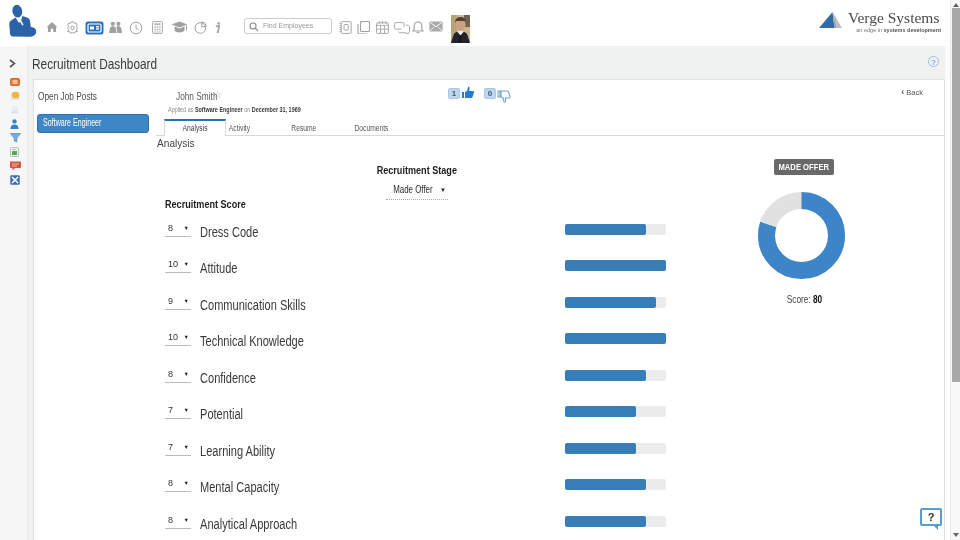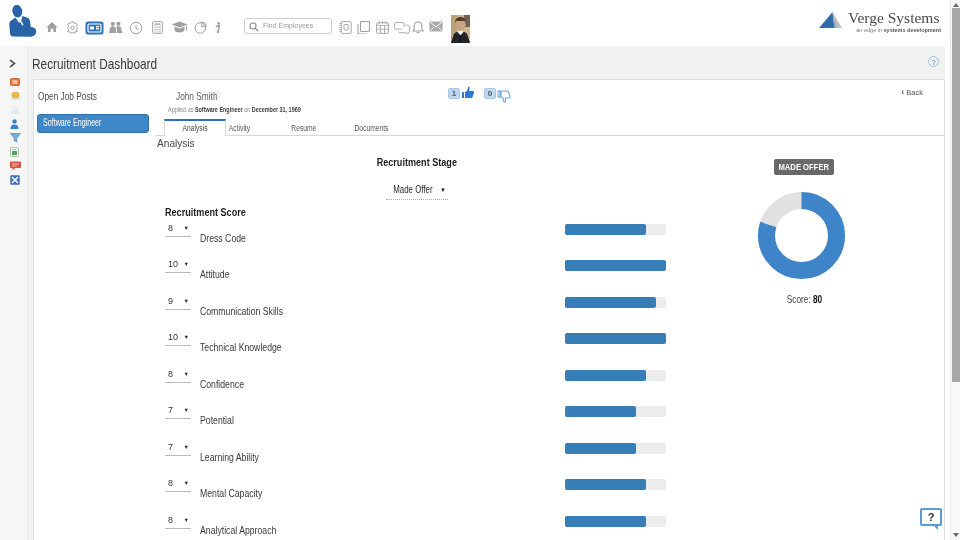--- a/index.html
+++ b/index.html
@@ -41,29 +41,29 @@
 
 #thumbs { position:absolute; left:414px; top:8px; }
 .tbadge { position:absolute; width:12px; height:11px; background:#bed7ef; border:1px solid #a8c8e8; border-radius:2px; color:#4a5a66; font-size:8px; font-weight:bold; text-align:center; line-height:10px; box-sizing:border-box; }
 
 #tabbar { position:absolute; left:122px; top:39px; width:790px; height:17px; border-bottom:1px solid #d8d8d8; }
 #atab { position:absolute; left:8px; top:0; width:62px; height:17px; background:#fff; border:1px solid #d8d8d8; border-bottom:none; border-top:2px solid #2c71b8; z-index:2; }
 #atab span { display:block; text-align:center; font-size:8.5px; color:#444; margin-top:2px; }
 .tab { position:absolute; top:4px; width:62px; font-size:8.5px; color:#555; }
 
 #panelhead { position:absolute; left:123px; top:57px; font-size:11.5px; color:#464646; }
-#rstage { position:absolute; left:260px; top:76px; width:245px; text-align:center; font-size:11.5px; font-weight:bold; color:#1e1e1e; }
+#rstage { position:absolute; left:260px; top:84px; width:245px; text-align:center; font-size:11.5px; font-weight:bold; color:#1e1e1e; }
 #mosel { position:absolute; left:352px; top:104px; width:62px; text-align:center; font-size:10px; color:#2a2a2a; border-bottom:1px dotted #aaa; padding-bottom:4px; height:16px; }
 #mosel .car { position:absolute; right:2px; top:3px; font-size:6px; color:#222; }
-#rscore { position:absolute; left:131px; top:126px; font-size:11.5px; font-weight:bold; color:#1e1e1e; }
+#rscore { position:absolute; left:131px; top:118px; font-size:11.5px; font-weight:bold; color:#1e1e1e; }
 
 .row { position:absolute; left:0; width:912px; height:20px; }
 .sel { position:absolute; left:131px; top:0; width:26px; border-bottom:1px solid #bbb; font-size:9px; color:#333; padding-bottom:3px; padding-left:3px; }
 .sel .car { position:absolute; right:2px; top:2px; font-size:5.5px; color:#222; }
-.lbl { position:absolute; left:166px; top:1px; font-size:11px; color:#3a3a3a;margin-top:8px; }
+.lbl { position:absolute; left:166px; top:1px; font-size:14px; color:#3a3a3a; }
 .track { position:absolute; left:531px; top:1px; width:101px; height:11px; background:#ececec; border-radius:2px; }
 .fill { height:11px; background:#377db8; border-radius:2px; }
 
 #mobadge { position:absolute; left:740px; top:79px; width:60px; height:16px; background:#696969; border-radius:2px; color:#fff; font-size:9px; font-weight:bold; text-align:center; line-height:16px; }
 #donut { position:absolute; left:724px; top:112px; }
 #scoreline { position:absolute; left:727px; top:213px; width:87px; text-align:center; font-size:10.5px; color:#444; }
 #scoreline b { color:#111; }
 
 #helpb { position:absolute; left:920px; top:508px; width:22px; height:18px; background:#fff; border:2px solid #5b9bd5; border-radius:2px; color:#333; font-weight:bold; font-size:11px; text-align:center; line-height:15px; z-index:6; }
 #helpb:after { content:""; position:absolute; right:2px; bottom:-6px; border:3px solid transparent; border-top-color:#5b9bd5; border-right-color:#5b9bd5; }

